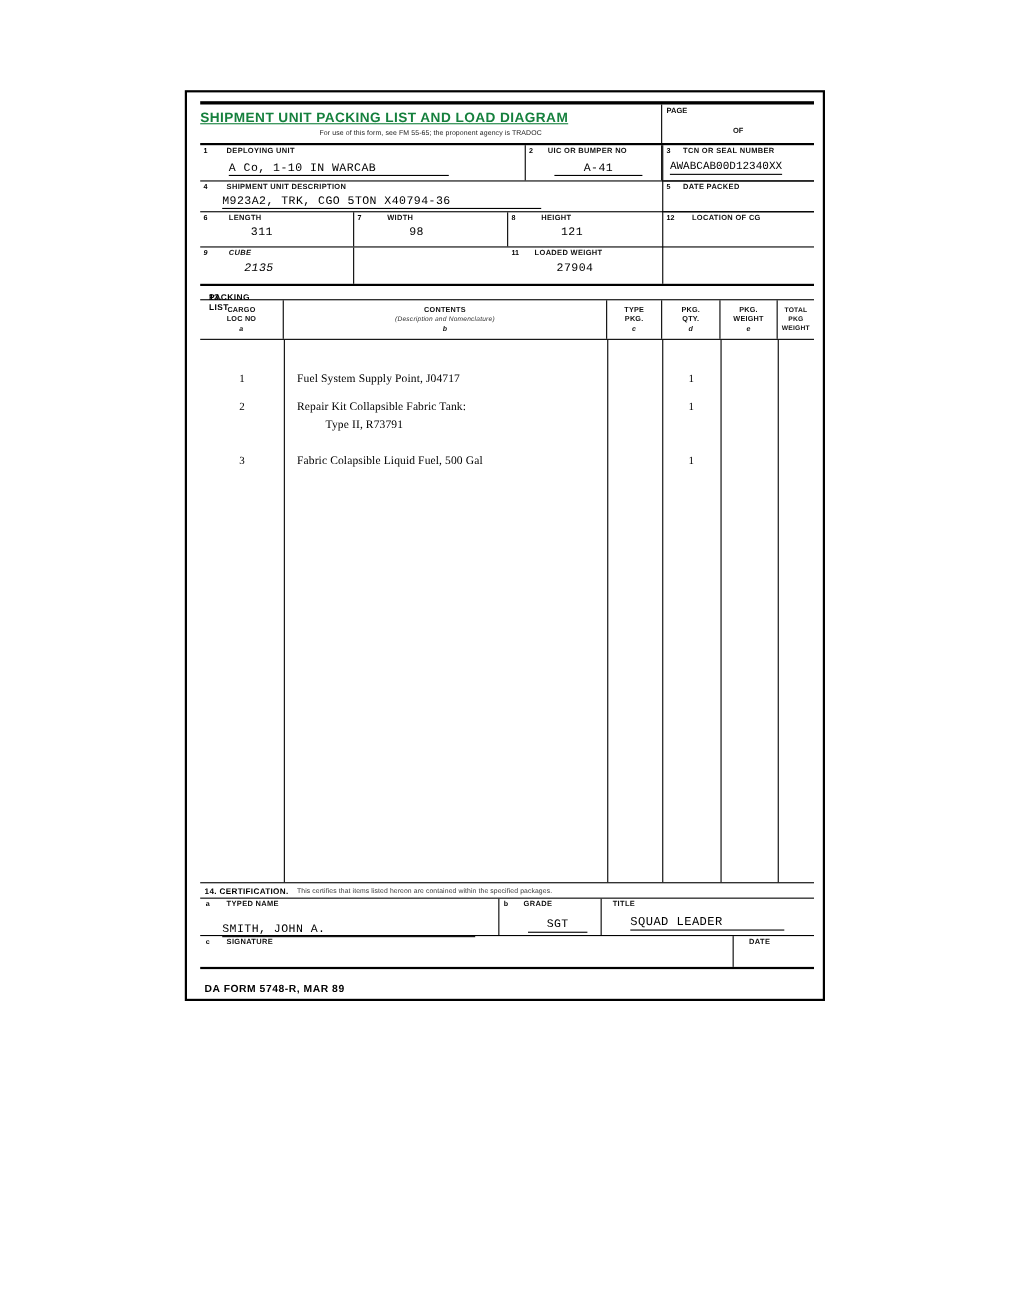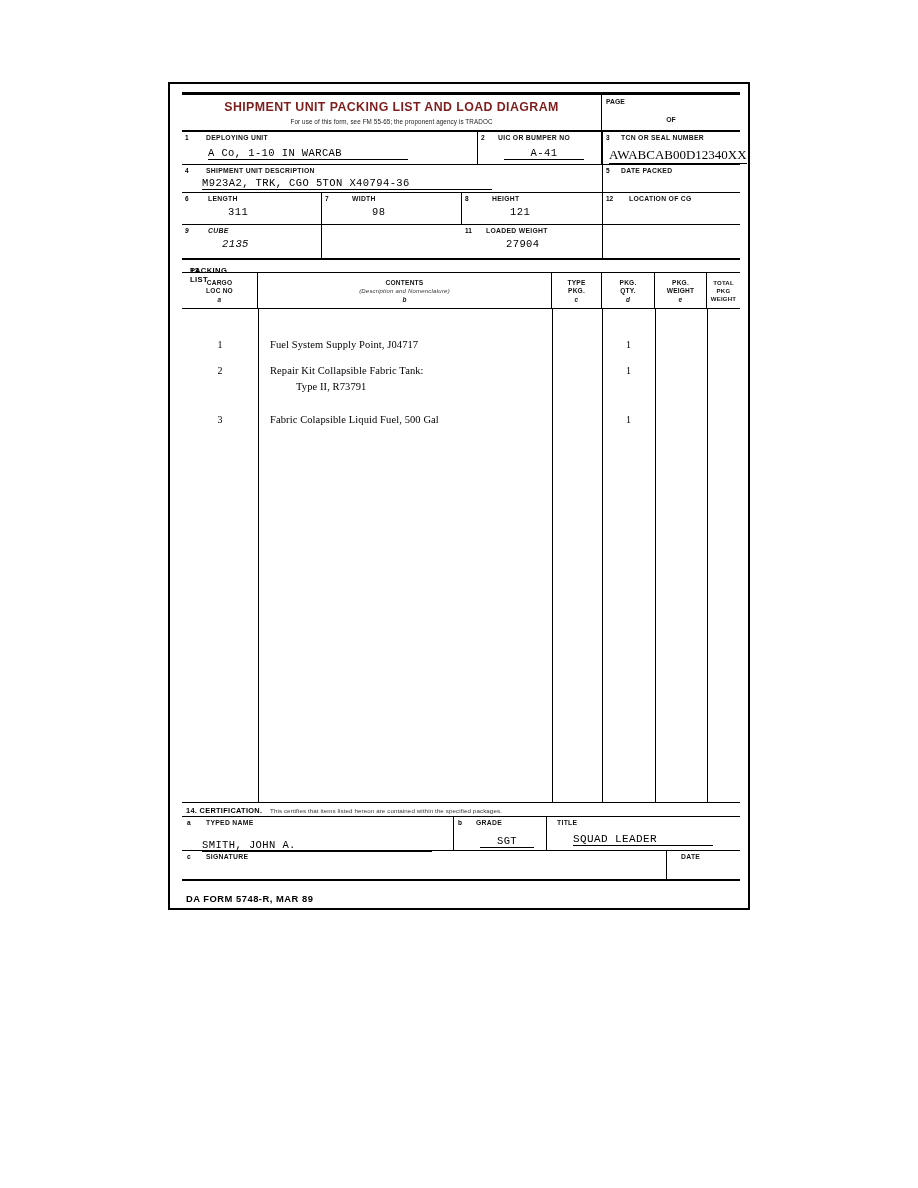--- a/index.html
+++ b/index.html
@@ -74,25 +74,26 @@
     position: absolute;
     left: 0; top: 0;
     width: 420px; height: 100%;
     border-right: 1.5px solid #000;
     box-sizing: border-box;
   }
   #form-title {
     position: absolute;
     left: 0; right: 0;
     top: 5px;
-    text-align: center;
+    text-align: left;
     font-size: 12.4px;
     font-weight: bold;
     letter-spacing: .4px;
-    color: #7f1d1d;
+    color: #15803d;
+    text-decoration: underline;
   }
   #form-subtitle {
     position: absolute;
     left: 0; right: 0;
     top: 23px;
     text-align: center;
     font-size: 6.3px;
     color: #222;
     letter-spacing: .1px;
   }
@@ -377,21 +378,21 @@
           <span class="fld-num">11</span>
           <span class="fld-lbl" style="left:24px;">LOADED WEIGHT</span>
           <span class="fld-val" style="left:44px; top:13px;">27904</span>
         </div>
       </div>
 
       <div id="right-col">
         <div class="rc-blk" style="top:0; height:33px; border-bottom:1.5px solid #000;">
           <span class="fld-num">3</span>
           <span class="fld-lbl" style="left:18px;">TCN OR SEAL NUMBER</span>
-          <span class="fld-val underline-val" style="left:6px; top:15px; font-size:13px; letter-spacing:0;font-family:Liberation Serif, serif;">AWABCAB00D12340XX</span>
+          <span class="fld-val underline-val" style="left:6px; top:15px; font-size:10px; letter-spacing:0;">AWABCAB00D12340XX</span>
         </div>
         <div class="rc-blk" style="top:33px; height:28px; border-bottom:1.5px solid #000;">
           <span class="fld-num">5</span>
           <span class="fld-lbl" style="left:18px;">DATE PACKED</span>
           <span class="fld-val" style="left:14px; top:13px;"></span>
         </div>
         <div class="rc-blk" style="top:61px; height:65px;">
           <span class="fld-num">12</span>
           <span class="fld-lbl" style="left:26px;">LOCATION OF CG</span>
           <span class="fld-val" style="left:20px; top:16px;"></span>

